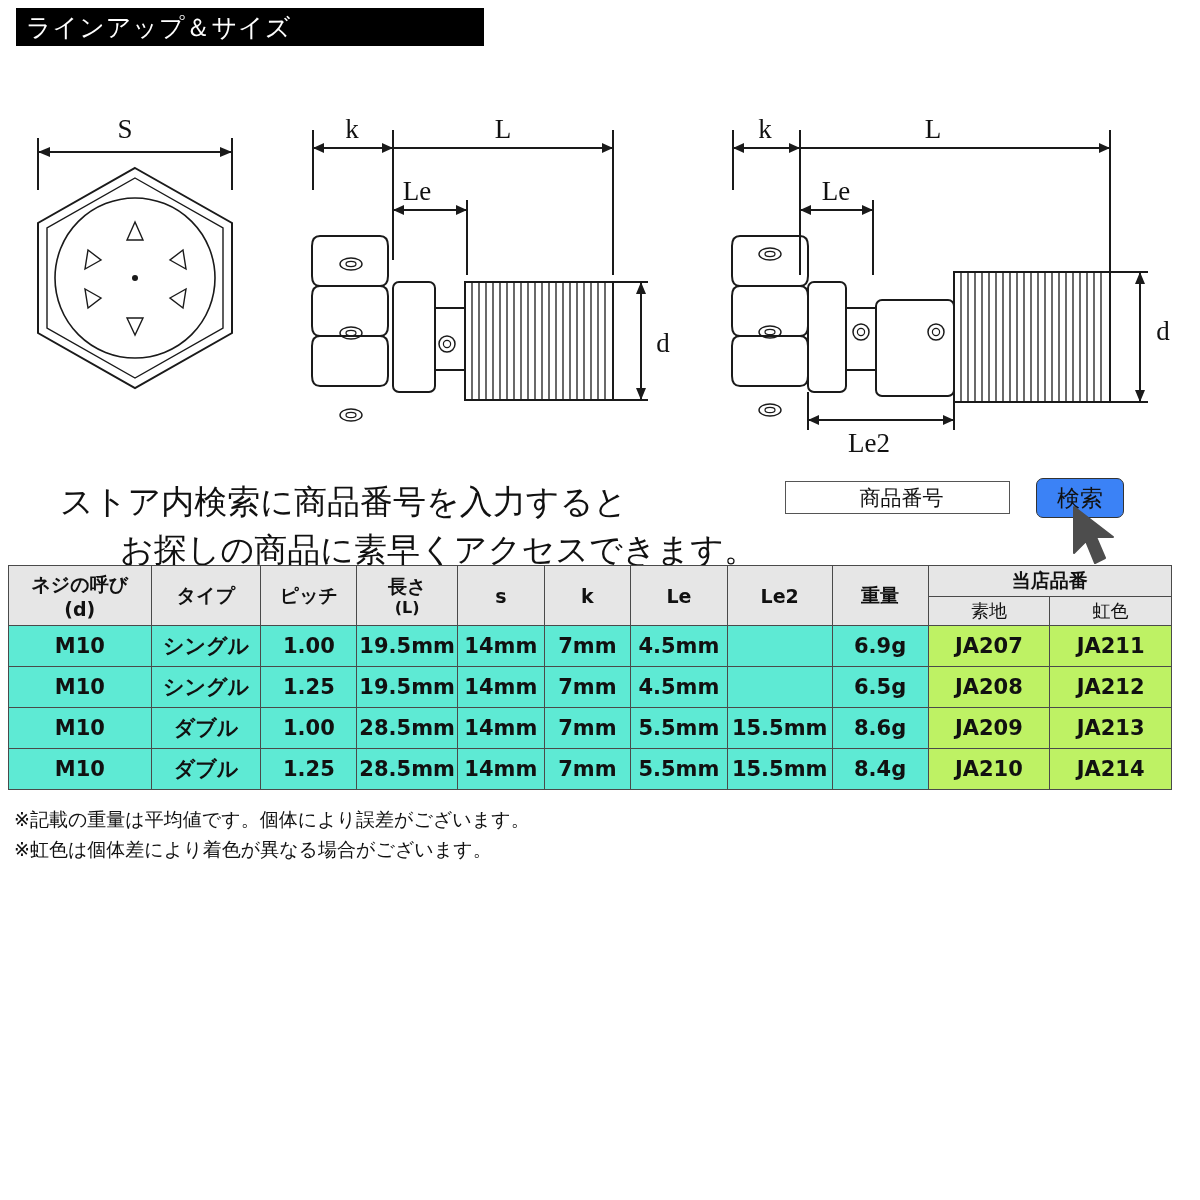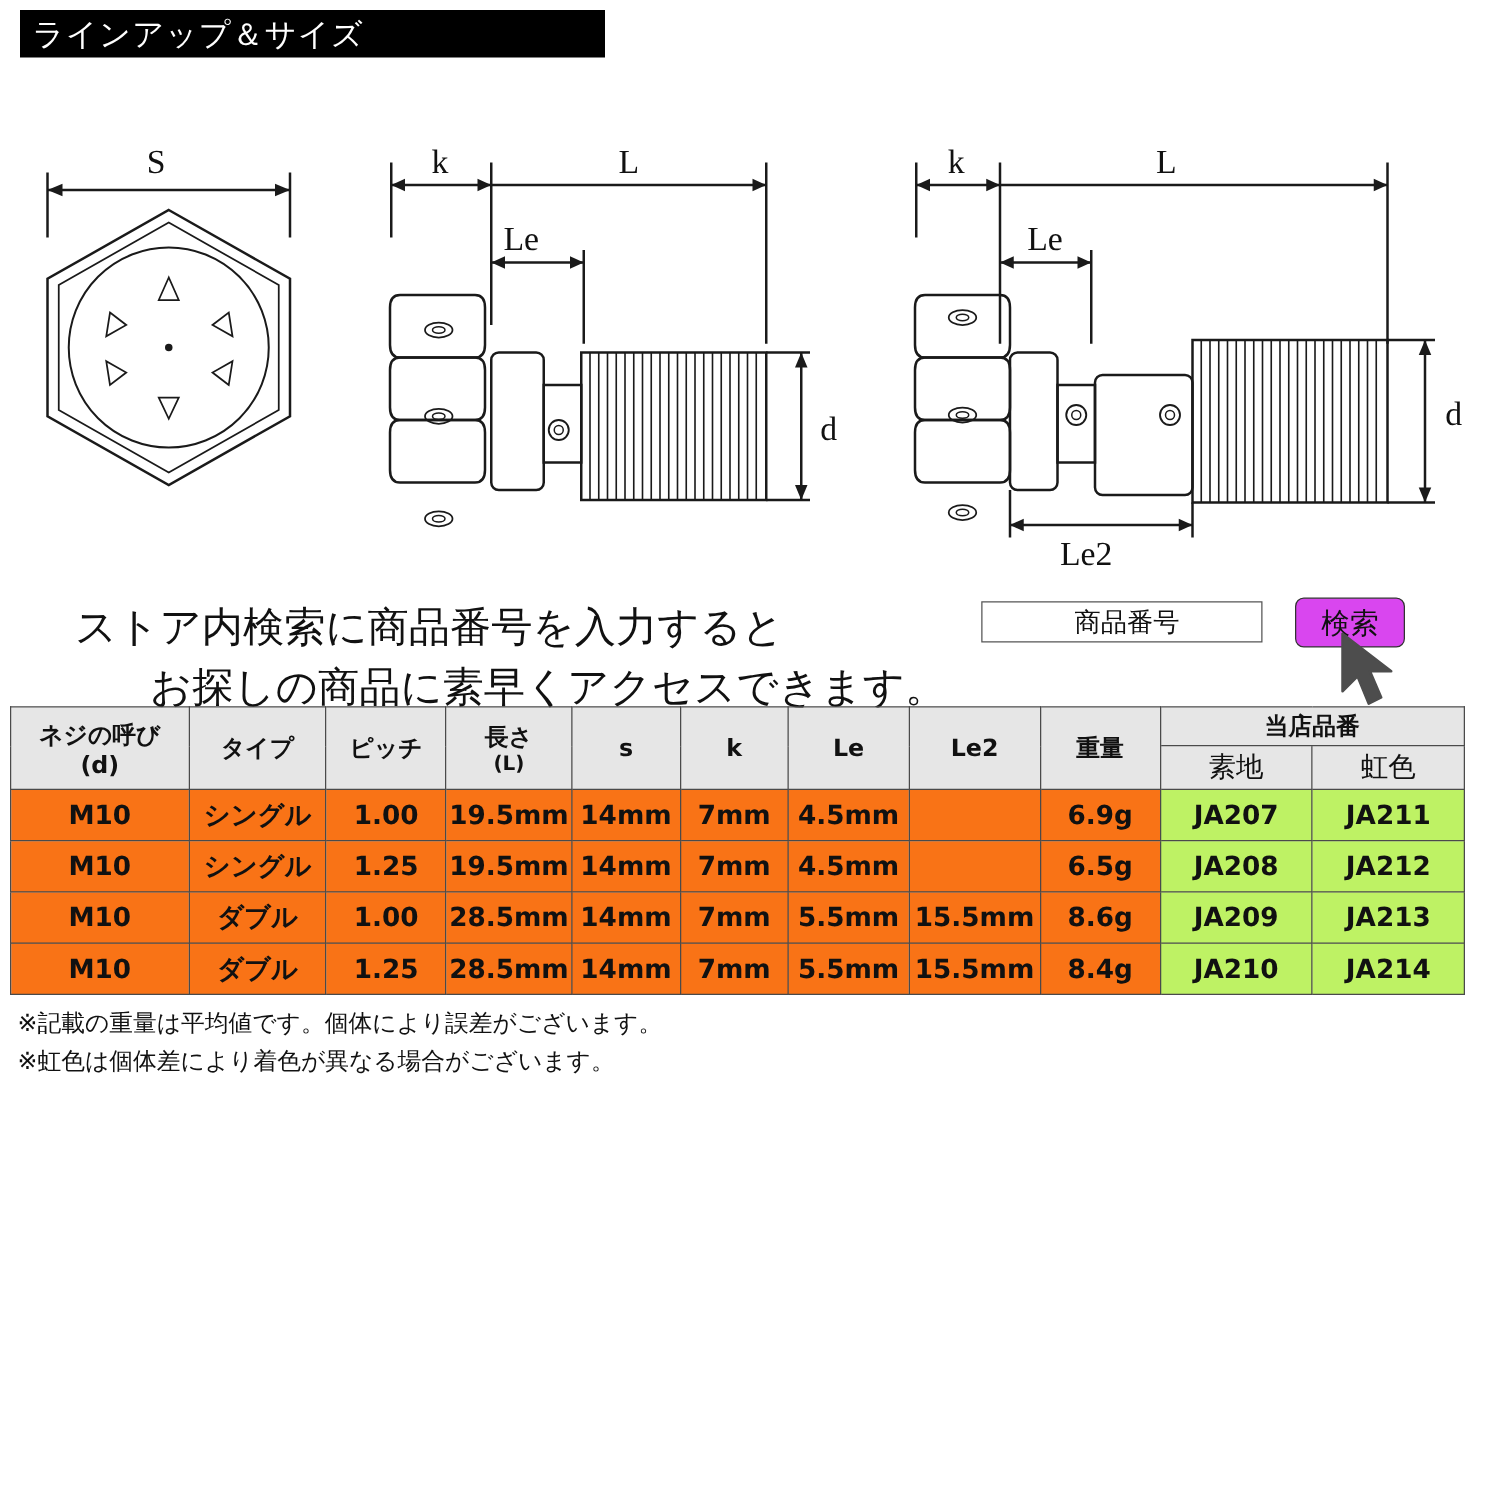--- a/index.html
+++ b/index.html
@@ -29,40 +29,40 @@
   }
   .search-note .l2{display:block;padding-left:60px;}
   .search-box{
     position:absolute;left:785px;top:481px;width:225px;height:33px;
     border:1px solid #555;background:#fff;display:flex;align-items:center;
     font-size:21px;padding-left:8px;box-sizing:border-box;
     font-family:"DejaVu Sans","Liberation Sans",sans-serif;color:#111;justify-content:center;
   }
   .search-btn{
     position:absolute;left:1036px;top:478px;width:86px;height:38px;
-    border:1px solid #333;border-radius:7px;background:#d946ef;
+    border:1px solid #333;border-radius:7px;background:#3b82f6;
     display:flex;align-items:center;justify-content:center;
     font-size:23px;font-family:"DejaVu Sans","Liberation Sans",sans-serif;color:#111;
   }
   .cursor{position:absolute;left:1070px;top:505px;}
 
   
   table.spec{
     position:absolute;left:8px;top:565px;border-collapse:collapse;
     width:1164px;font-size:20px;
     font-family:"DejaVu Sans","Liberation Sans",sans-serif;
     padding-left:25px;
   }
   table.spec th,table.spec td{
     border:1px solid #4a4a4a;text-align:center;color:#111;
     padding:2px 2px;
   }
   table.spec thead th{background:#e6e6e6;font-weight:bold;font-size:19px;}
-  table.spec thead th.sub{font-size:22px;font-weight:normal;}
-  table.spec tbody td{height:36px;font-weight:bold;font-size:21px;background:#f97316;}
+  table.spec thead th.sub{font-size:18px;font-weight:normal;}
+  table.spec tbody td{height:36px;font-weight:bold;font-size:21px;background:#5eead4;}
   table.spec tbody td.code{background:#bef264;}
   .hdr-small{font-size:16px;display:block;line-height:1.05;}
   .col-d{width:140px;}
   .col-type{width:107px;}
   .col-pitch{width:92px;}
   .col-len{width:90px;}
   .col-s{width:82px;}
   .col-k{width:82px;}
   .col-le{width:92px;}
   .col-le2{width:100px;}

